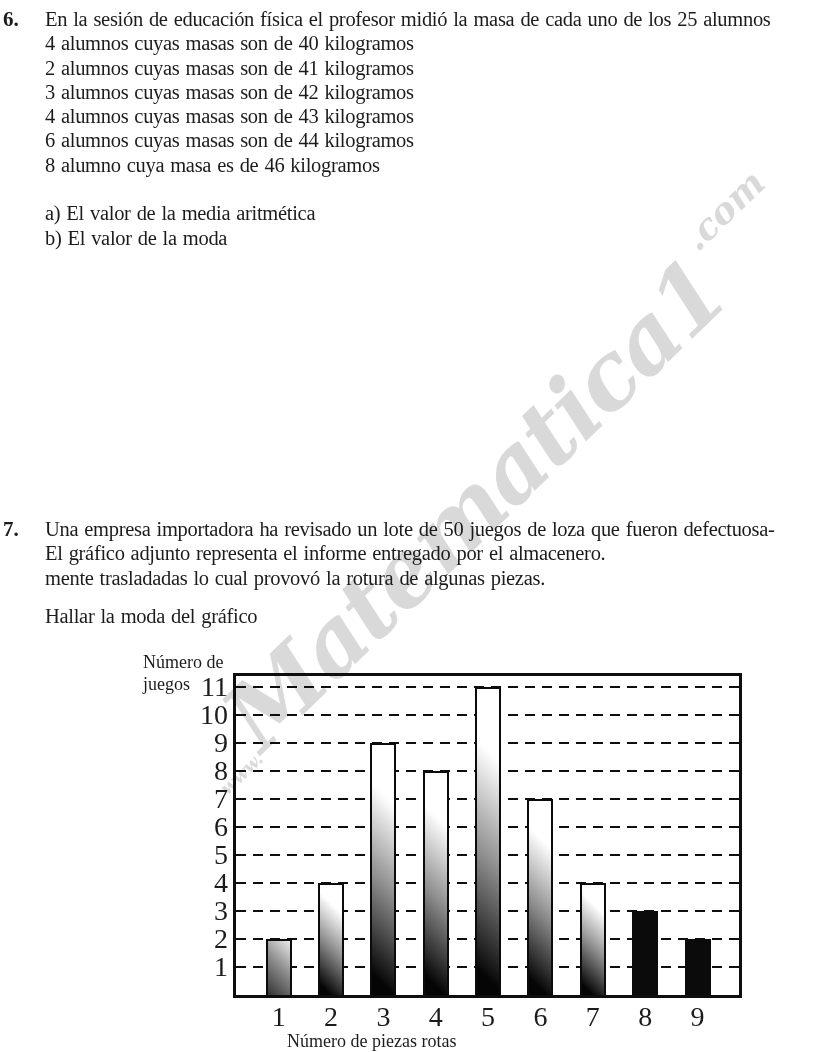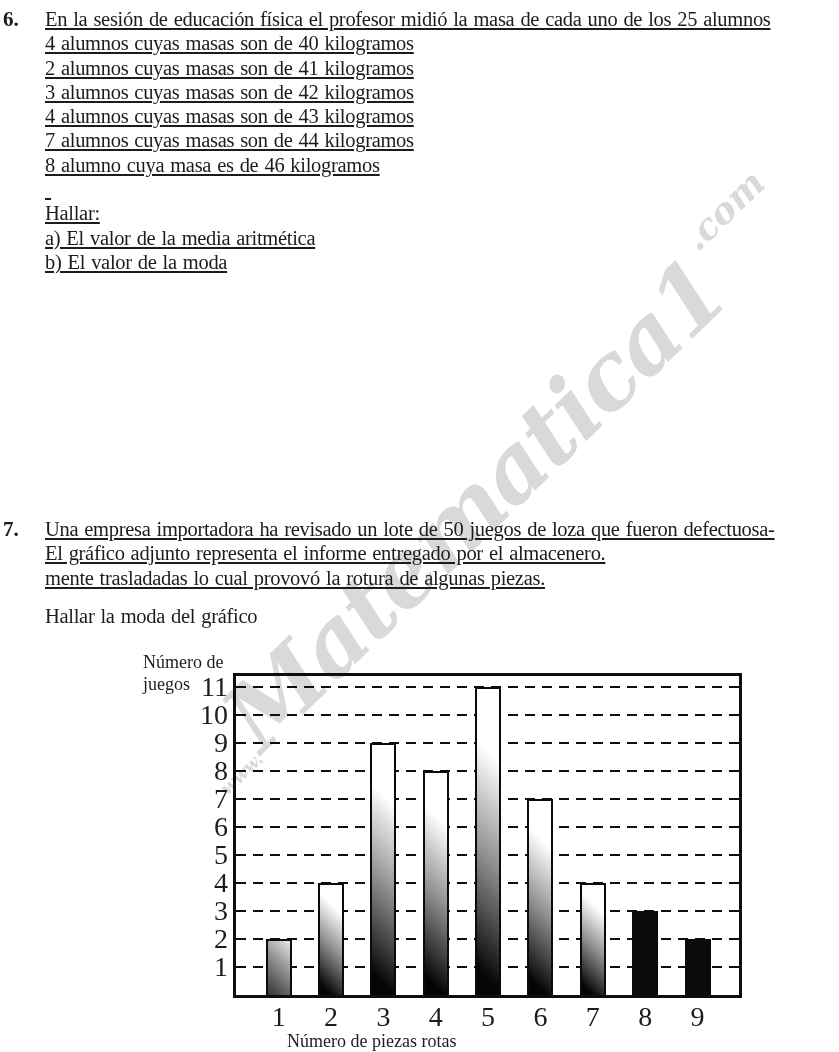--- a/index.html
+++ b/index.html
@@ -8,21 +8,21 @@
     background:#ffffff;color:#1c1c1c;
     font-family:"Liberation Serif","DejaVu Serif",serif;
   }
   
   .prob-number{
     position:absolute;left:3px;width:38px;
     font-weight:bold;font-size:21px;line-height:24.3px;
   }
   .tlines{
     position:absolute;left:45px;width:794px;
-    font-size:20.5px;line-height:24.3px;letter-spacing:-0.3px;word-spacing:1.2px;text-decoration:underline;
+    font-size:20.5px;line-height:24.3px;letter-spacing:-0.3px;word-spacing:1.2px;
   }
   .tline{height:24.3px;white-space:pre;}
   #p6-number{top:7px;}
   #p6-lines{top:7px;}
   #p7-number{top:517px;}
   #p7-lines{top:517px;}
   #p7-task{
     position:absolute;left:45px;top:604px;
     font-size:20.5px;line-height:24.3px;letter-spacing:-0.3px;word-spacing:1.2px;white-space:pre;
   }
@@ -81,24 +81,23 @@
   <span class="wm-com">.com</span>
 </div>
 
 <div id="p6-number" class="prob-number">6.</div>
 <div id="p6-lines" class="tlines">
     <div class="tline">En la sesión de educación física el profesor midió la masa de cada uno de los 25 alumnos</div>
     <div class="tline">4 alumnos cuyas masas son de 40 kilogramos</div>
     <div class="tline">2 alumnos cuyas masas son de 41 kilogramos</div>
     <div class="tline">3 alumnos cuyas masas son de 42 kilogramos</div>
     <div class="tline">4 alumnos cuyas masas son de 43 kilogramos</div>
-    <div class="tline">7 alumnos cuyas masas son de 44 kilogramos</div>
+    <div class="tline">6 alumnos cuyas masas son de 44 kilogramos</div>
     <div class="tline">8 alumno cuya masa es de 46 kilogramos</div>
     <div class="tline">&nbsp;</div>
-    <div class="tline">Hallar:</div>
     <div class="tline">a) El valor de la media aritmética</div>
     <div class="tline">b) El valor de la moda</div>
   </div>
 
 <div id="p7-number" class="prob-number">7.</div>
 <div id="p7-lines" class="tlines">
     <div class="tline">Una empresa importadora ha revisado un lote de 50 juegos de loza que fueron defectuosa-</div>
     <div class="tline">El gráfico adjunto representa el informe entregado por el almacenero.</div>
     <div class="tline">mente trasladadas lo cual provovó la rotura de algunas piezas.</div>
   </div>

